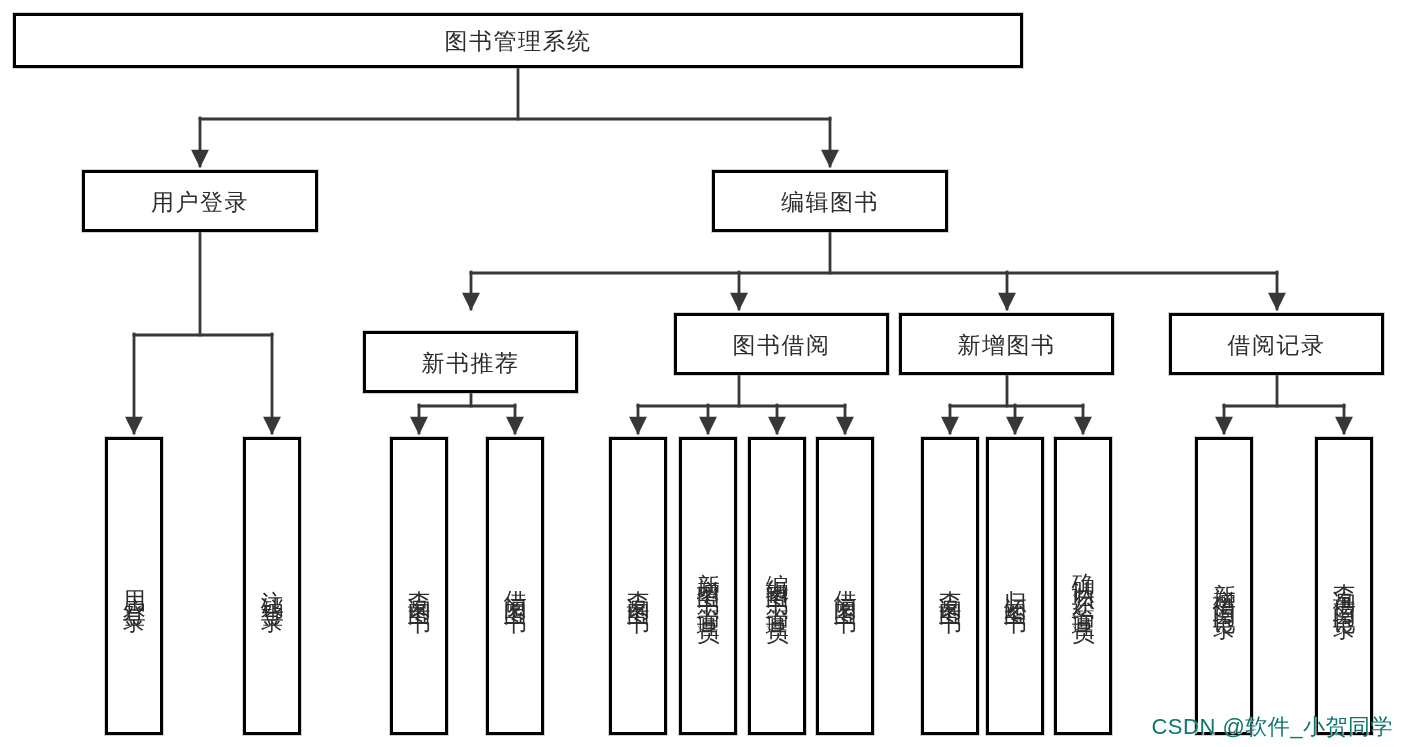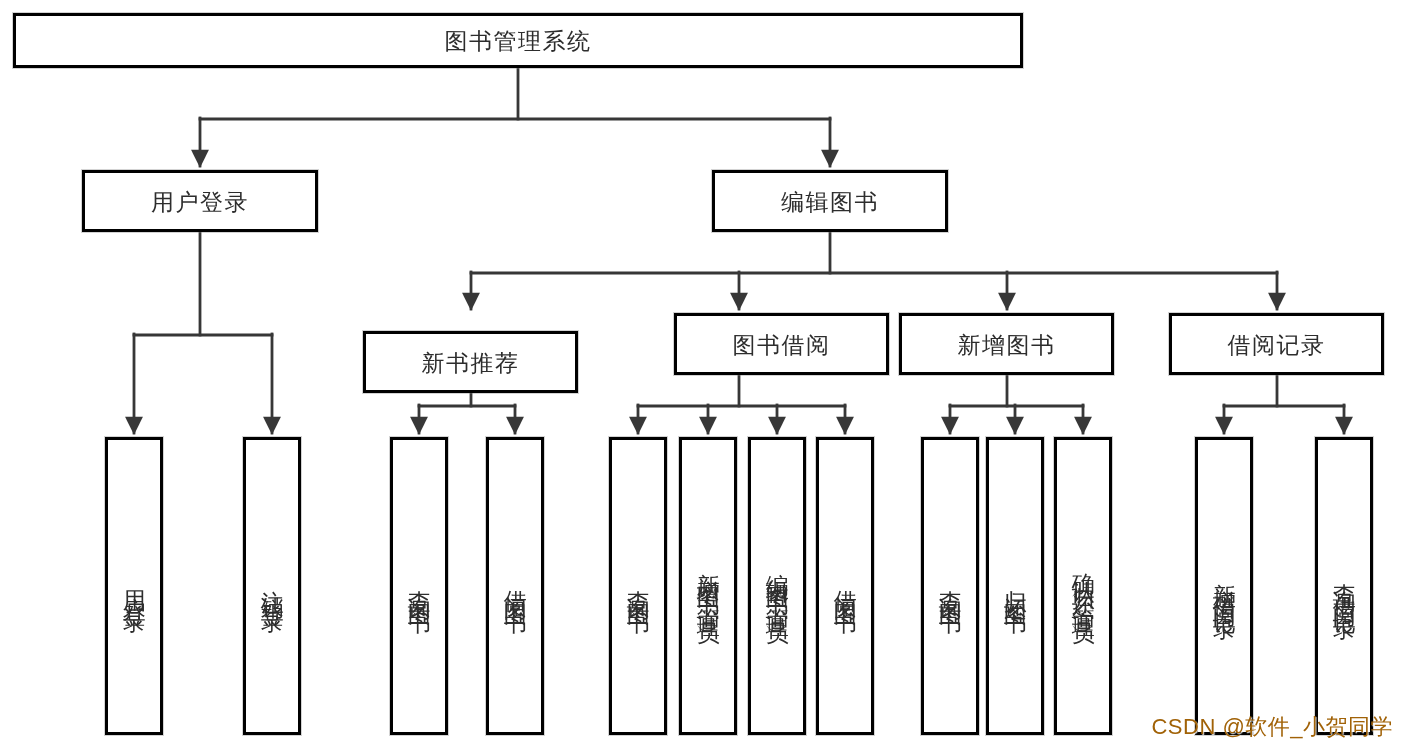--- a/index.html
+++ b/index.html
@@ -34,21 +34,21 @@
     letter-spacing: 7px;
     line-height: 1.1;
   }
   #watermark {
     position: absolute;
     right: 12px;
     top: 712px;
     z-index: 5;
     font-size: 22px;
     letter-spacing: 0.5px;
-    color: #a16207;
+    color: #0f766e;
     text-shadow: 1px 1px 1px rgba(255,255,255,0.9);
   }
 </style>
 </head>
 <body>
 
 <div id="stage">
 
   <svg id="connectors" width="1405" height="747" viewBox="0 0 1405 747">
     <defs>

